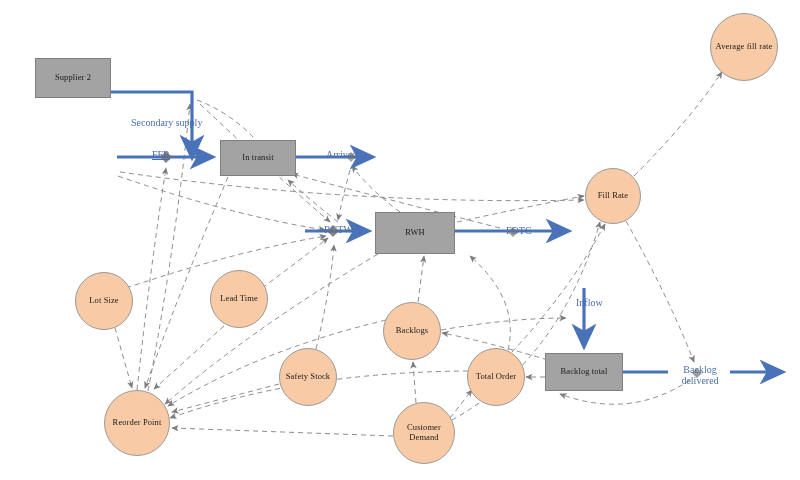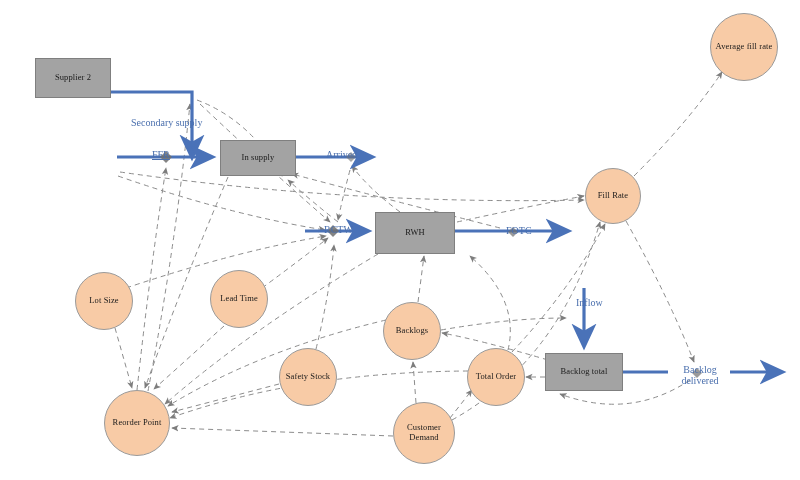--- a/index.html
+++ b/index.html
@@ -135,21 +135,21 @@
       <path d="M697,368 l5,5 -5,5 -5,-5 z" opacity="0.7"></path>
     </g>
   </svg>
 
   <div class="node box" style="left:35px; top:58px; width:76px; height:40px;">
     <span>Supplier 2</span>
   </div>
 
 
   <div class="node box" style="left:220px; top:140px; width:76px; height:36px;">
-    <span>In supply</span>
+    <span>In transit</span>
   </div>
 
   <div class="node box" style="left:375px; top:212px; width:80px; height:42px;">
     <span>RWH</span>
   </div>
 
   <div class="node box" style="left:545px; top:353px; width:78px; height:38px;">
     <span>Backlog total</span>
   </div>
 

